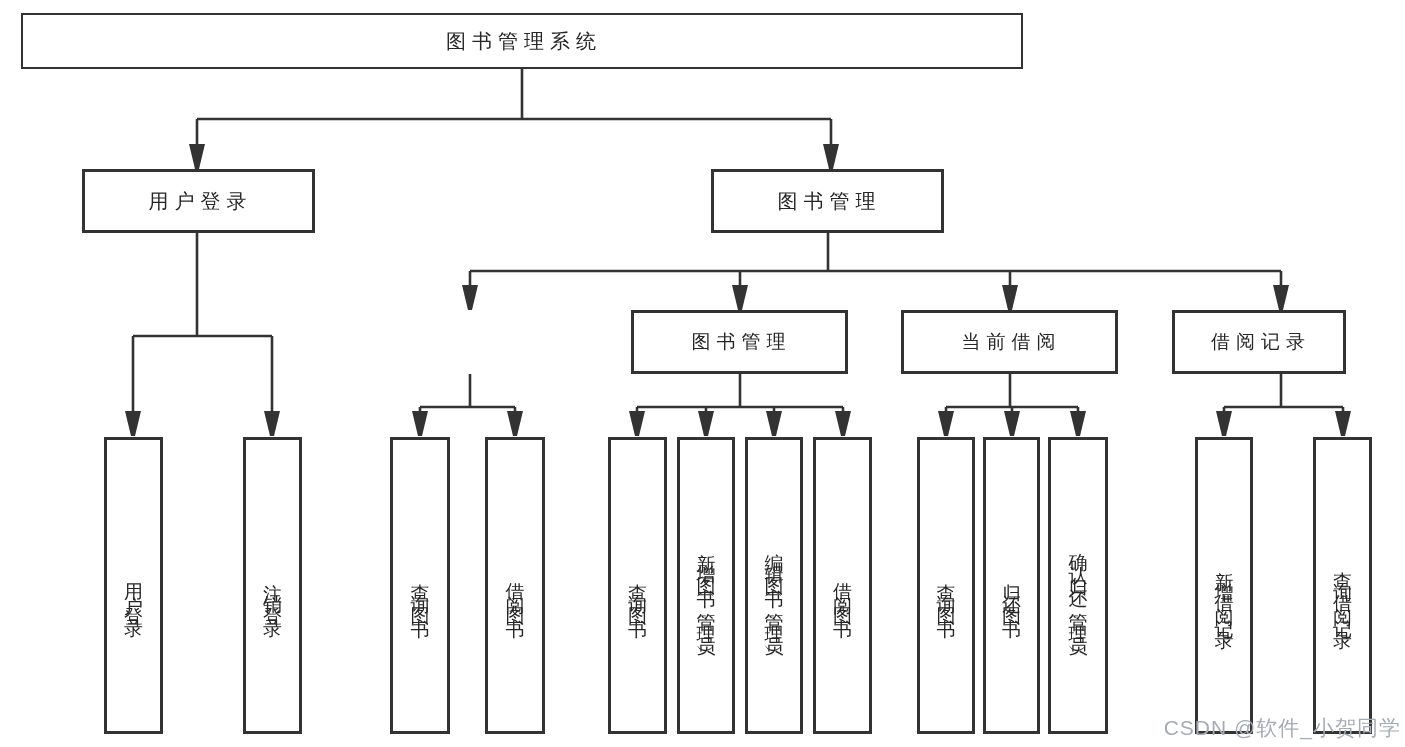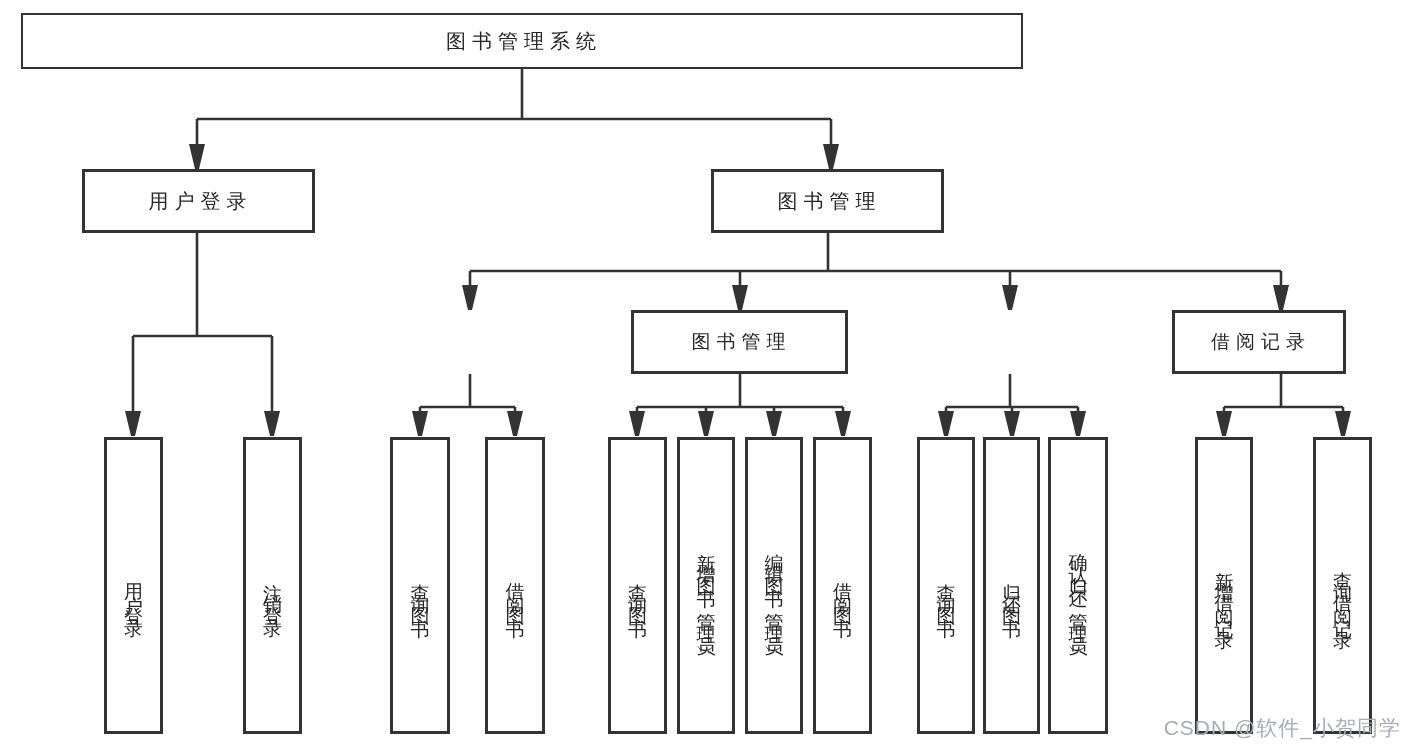--- a/index.html
+++ b/index.html
@@ -82,20 +82,21 @@
     <line x1="1224" y1="407" x2="1224" y2="436" marker-end="url(#arrow)"></line>
     <line x1="1343" y1="407" x2="1343" y2="436" marker-end="url(#arrow)"></line>
   </svg>
 
   <div class="node hnode root" style="left:21px;top:13px;width:1002px;height:56px">图书管理系统</div>
 
   <div class="node hnode" style="left:82px;top:169px;width:233px;height:64px">用户登录</div>
   <div class="node hnode" style="left:711px;top:169px;width:233px;height:64px">图书管理</div>
 
   <div class="node hnode l3" style="left:631px;top:310px;width:217px;height:64px">图书管理</div>
+  <div class="node hnode l3" style="left:901px;top:310px;width:217px;height:64px">当前借阅</div>
   <div class="node hnode l3" style="left:1172px;top:310px;width:174px;height:64px">借阅记录</div>
 
   <div class="node vnode" style="left:104px;top:437px;width:59px;height:297px">用户登录</div>
   <div class="node vnode" style="left:243px;top:437px;width:59px;height:297px">注销登录</div>
 
   <div class="node vnode" style="left:390px;top:437px;width:60px;height:297px">查询图书</div>
   <div class="node vnode" style="left:485px;top:437px;width:60px;height:297px">借阅图书</div>
 
   <div class="node vnode" style="left:608px;top:437px;width:59px;height:297px">查询图书</div>
   <div class="node vnode" style="left:677px;top:437px;width:58px;height:297px">新增图书（管理员）</div>

